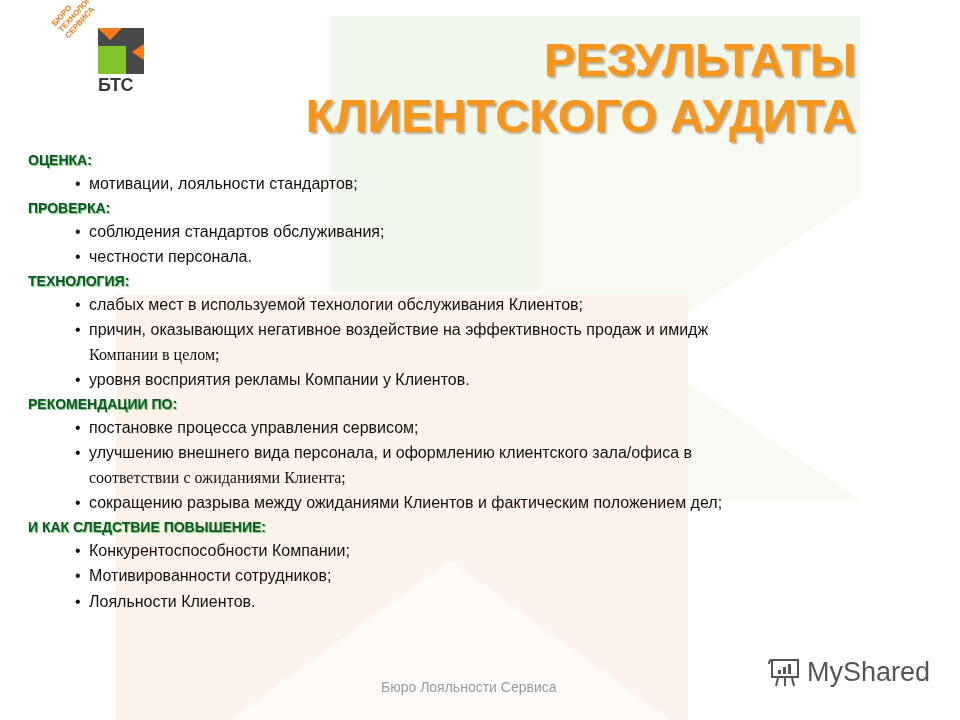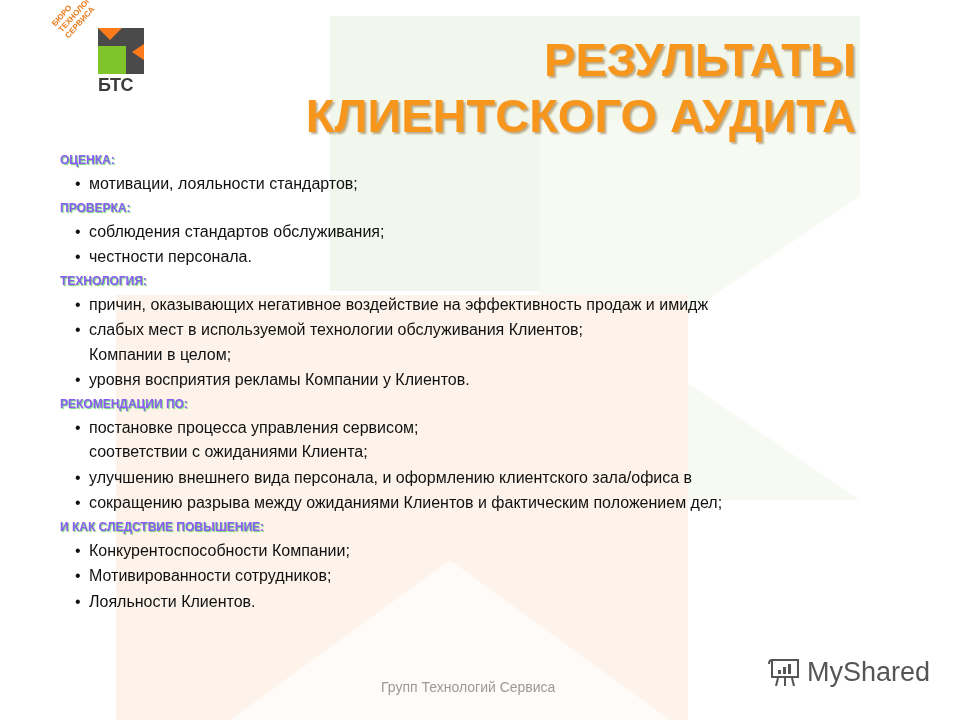--- a/index.html
+++ b/index.html
@@ -43,28 +43,27 @@
   
   .title {
     position:absolute; right:104px; top:32px; text-align:right;
     font-weight:bold; font-size:47px; line-height:56px; color:#f7961d;
     text-shadow:2px 2px 2px rgba(120,80,20,0.45);
   }
 
   
   .content { position:absolute; left:28px; top:149px; width:920px; }
   .h {
-    font-weight:bold; font-size:12px; color:#8b5cf6; line-height:22px; height:22px;
+    font-weight:bold; font-size:14px; color:#14532d; line-height:22px; height:22px;
     text-shadow:1px 1px 1px #6fd06f;
-    margin-left:32px;
   }
   .item { font-size:16px; color:#111; line-height:25.5px; padding-left:47px; white-space:nowrap; }
   .item .bullet { display:inline-block; width:14px; }
   .item.bold { font-weight:normal; }
-  .cont { padding-left:61px; margin-top:-1px; }
+  .cont { padding-left:61px; margin-top:-1px;font-family:Liberation Serif, serif; }
 
   .footer { position:absolute; left:381px; top:679px; font-size:14px; color:#9a9a9a; }
   .myshared { position:absolute; left:768px; top:656px; font-size:27px; color:#555; display:flex; align-items:center; }
   .myshared svg { margin-right:5px; }
 </style>
 </head>
 <body>
 
 <div class="bg-green-top"></div>
 <div class="bg-green-mid"></div>
@@ -92,38 +91,38 @@
 <div class="content">
 
   <div class="h">ОЦЕНКА:</div>
   <div class="item"><span class="bullet">•</span><span>мотивации, лояльности стандартов;</span></div>
 
   <div class="h">ПРОВЕРКА:</div>
   <div class="item"><span class="bullet">•</span><span>соблюдения стандартов  обслуживания;</span></div>
   <div class="item"><span class="bullet">•</span><span>честности персонала.</span></div>
 
   <div class="h">ТЕХНОЛОГИЯ:</div>
+  <div class="item"><span class="bullet">•</span><span>слабых мест в используемой технологии обслуживания Клиентов;</span></div>
   <div class="item"><span class="bullet">•</span><span>причин, оказывающих негативное воздействие на эффективность продаж и имидж</span></div>
-  <div class="item"><span class="bullet">•</span><span>слабых мест в используемой технологии обслуживания Клиентов;</span></div>
   <div class="item cont">Компании в целом;</div>
   <div class="item"><span class="bullet">•</span><span>уровня восприятия рекламы Компании у Клиентов.</span></div>
 
   <div class="h">РЕКОМЕНДАЦИИ  ПО:</div>
   <div class="item"><span class="bullet">•</span><span>постановке процесса управления сервисом;</span></div>
+  <div class="item"><span class="bullet">•</span><span>улучшению  внешнего вида персонала, и оформлению клиентского зала/офиса в</span></div>
   <div class="item cont">соответствии с ожиданиями  Клиента;</div>
-  <div class="item"><span class="bullet">•</span><span>улучшению  внешнего вида персонала, и оформлению клиентского зала/офиса в</span></div>
   <div class="item"><span class="bullet">•</span><span>сокращению разрыва между ожиданиями Клиентов и фактическим положением дел;</span></div>
 
   <div class="h">И КАК СЛЕДСТВИЕ ПОВЫШЕНИЕ:</div>
   <div class="item bold"><span class="bullet">•</span><span>Конкурентоспособности  Компании;</span></div>
   <div class="item bold"><span class="bullet">•</span><span>Мотивированности  сотрудников;</span></div>
   <div class="item bold"><span class="bullet">•</span><span>Лояльности Клиентов.</span></div>
 </div>
 
-<div class="footer">Групп Технологий Сервиса</div>
+<div class="footer">Бюро Лояльности Сервиса</div>
 
 <div class="myshared">
   <svg width="34" height="32" viewBox="0 0 34 32">
     <rect x="4" y="4" width="26" height="17" fill="none" stroke="#555" stroke-width="2"></rect>
     <path d="M4 4 Q1 4 1 8" fill="none" stroke="#555" stroke-width="2"></path>
     <rect x="10" y="14" width="3" height="4" fill="#555"></rect>
     <rect x="15" y="11" width="3" height="7" fill="#555"></rect>
     <rect x="20" y="8" width="3" height="10" fill="#555"></rect>
     <line x1="10" y1="22" x2="8" y2="30" stroke="#555" stroke-width="2"></line>
     <line x1="17" y1="22" x2="17" y2="30" stroke="#555" stroke-width="2"></line>

